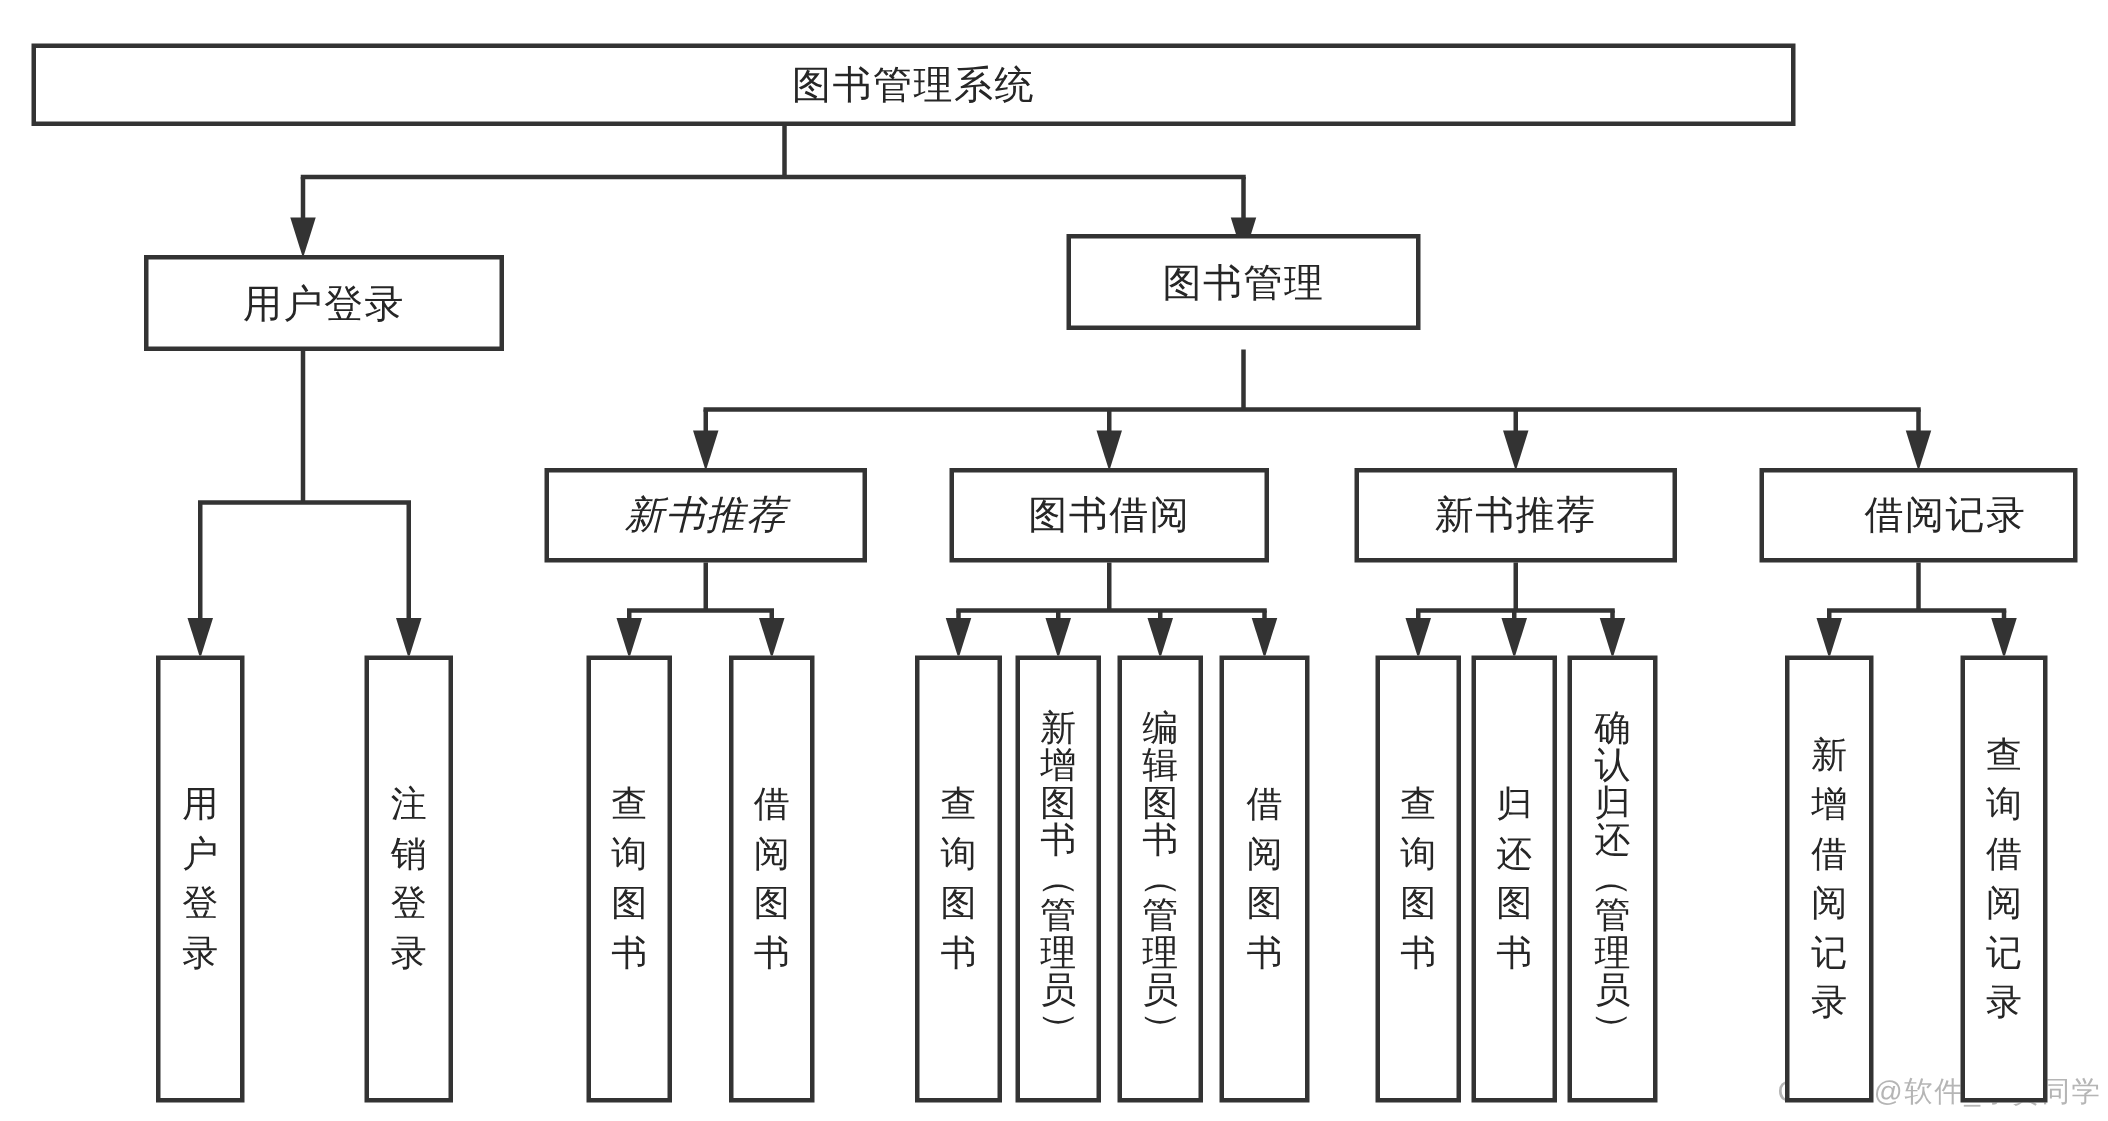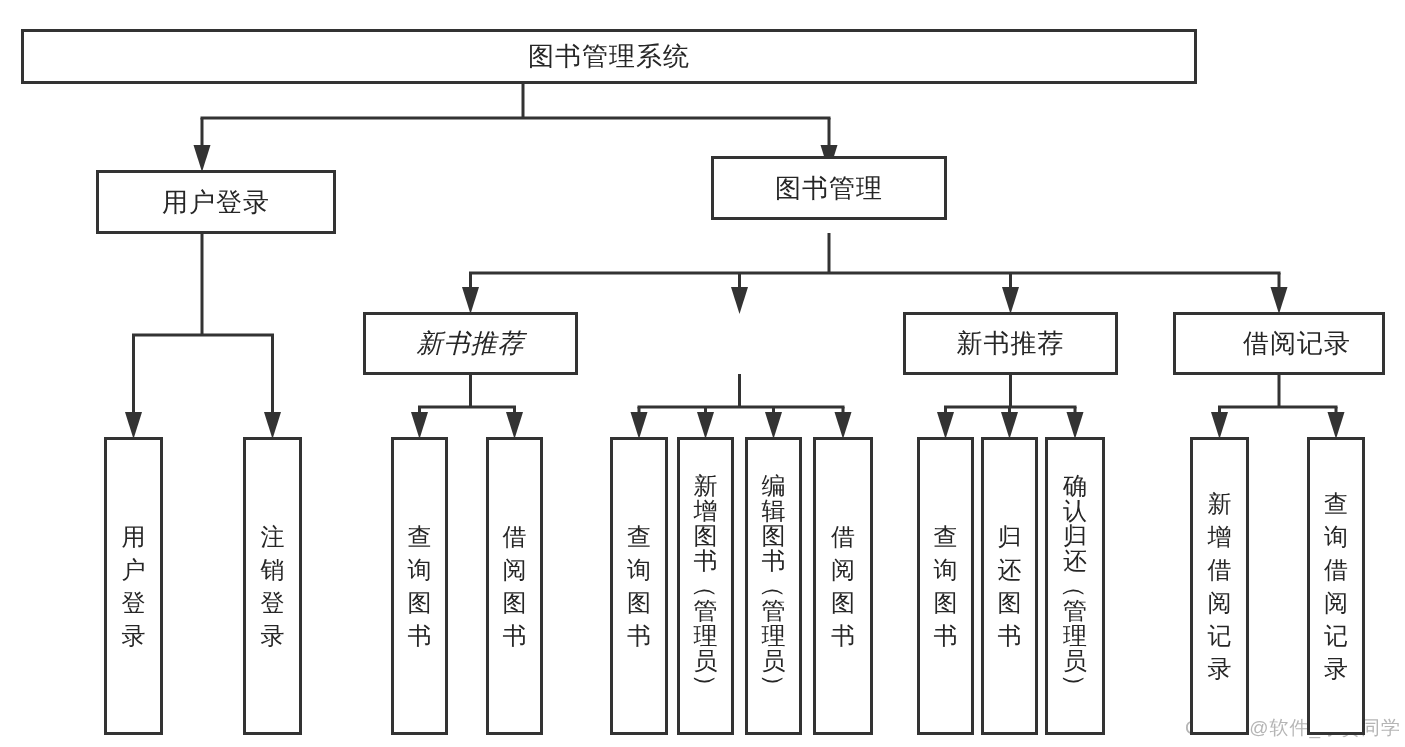--- a/index.html
+++ b/index.html
@@ -104,20 +104,21 @@
       <polygon points="1219.5,439 1211,412 1228,412" fill="#333333"></polygon>
       <line x1="1336" y1="407" x2="1336" y2="418" stroke="#333333" stroke-width="3"></line>
       <polygon points="1336,439 1327.5,412 1344.5,412" fill="#333333"></polygon>
     </svg>
 
   <div id="watermark">CSDN @软件_小贺同学</div>
 <div class="node h" style="left: 21px; top: 13px; width: 1176px; height: 55px; margin-top: 16px;">图书管理系统</div>
     <div class="node h" style="left: 96px; top: 170px; width: 240px; height: 64px;">用户登录</div>
     <div class="node h" style="left: 711px; top: 156px; width: 236px; height: 64px;">图书管理</div>
     <div class="node h" style="left: 363px; top: 312px; width: 215px; height: 63px; font-style: italic;">新书推荐</div>
+    <div class="node h" style="left: 633px; top: 312px; width: 213px; height: 63px;">图书借阅</div>
     <div class="node h" style="left: 903px; top: 312px; width: 215px; height: 63px;">新书推荐</div>
     <div class="node h" style="left: 1173px; top: 312px; width: 212px; height: 63px; padding-left: 36px;">借阅记录</div>
     <div class="node v" style="left: 104px; top: 437px; width: 59px; height: 298px; gap: 9px;">
       <span class="ch">用</span>
       <span class="ch">户</span>
       <span class="ch">登</span>
       <span class="ch">录</span>
     </div>
     <div class="node v" style="left: 243px; top: 437px; width: 59px; height: 298px; gap: 9px;">
       <span class="ch">注</span>

